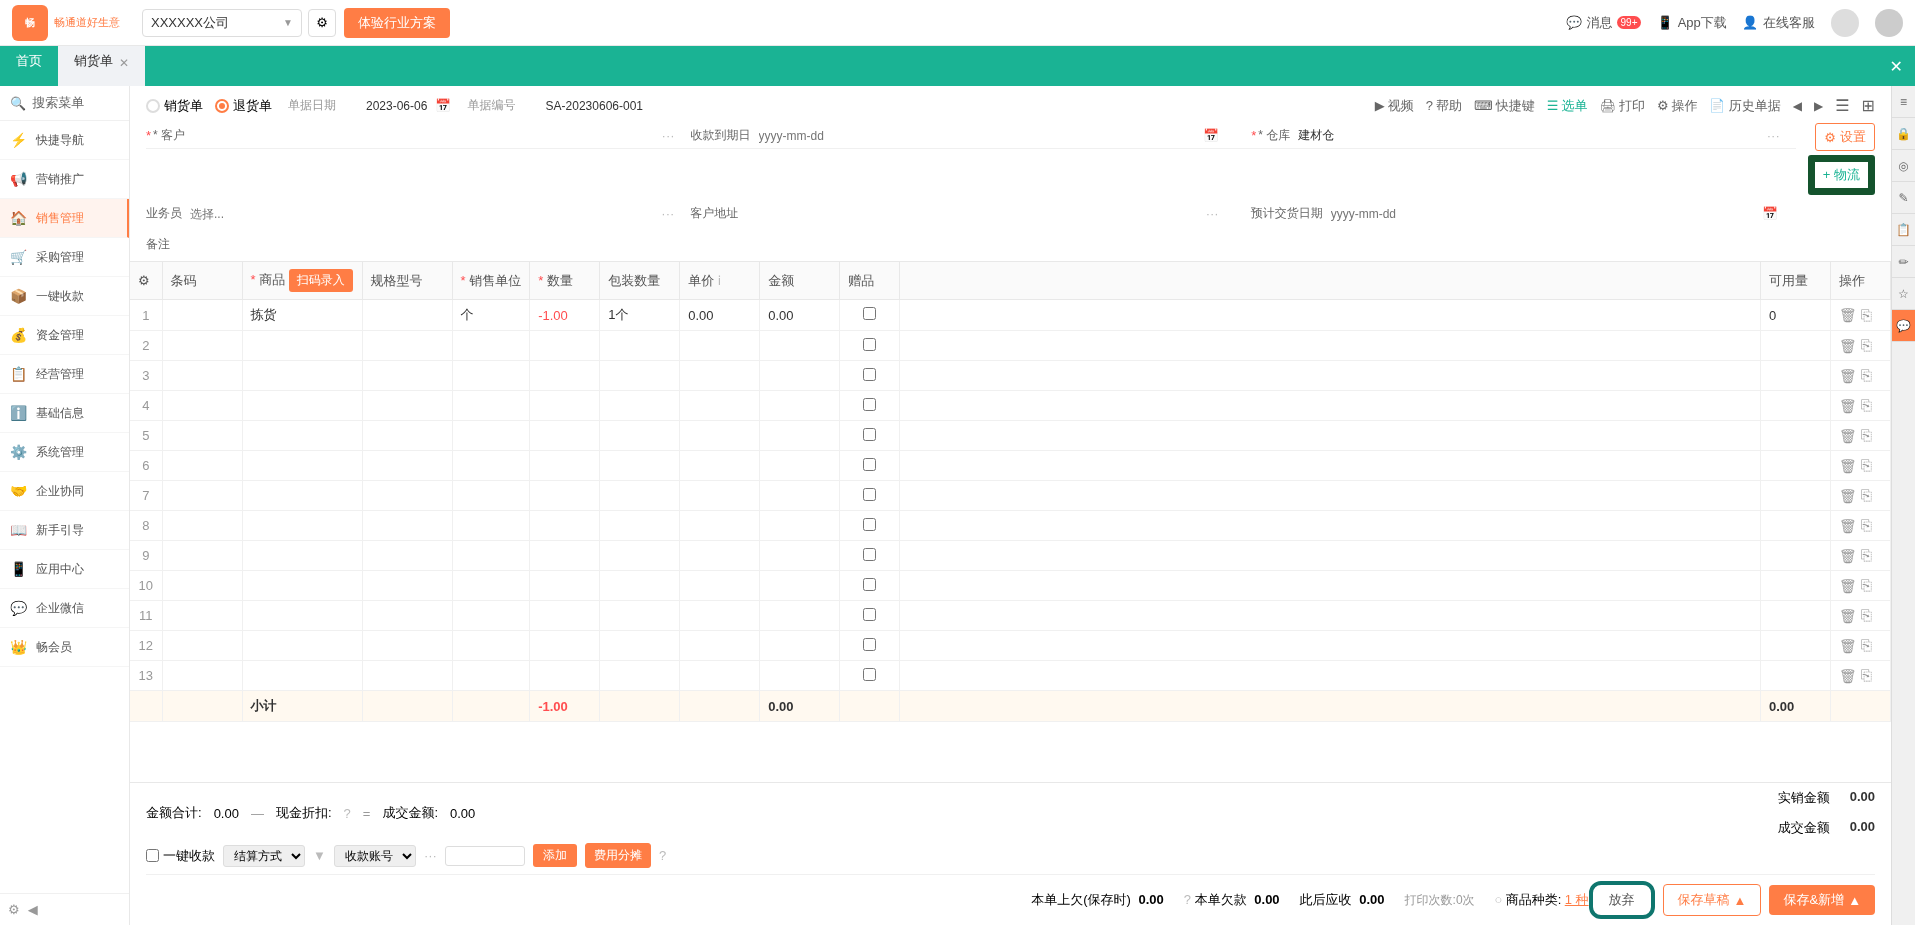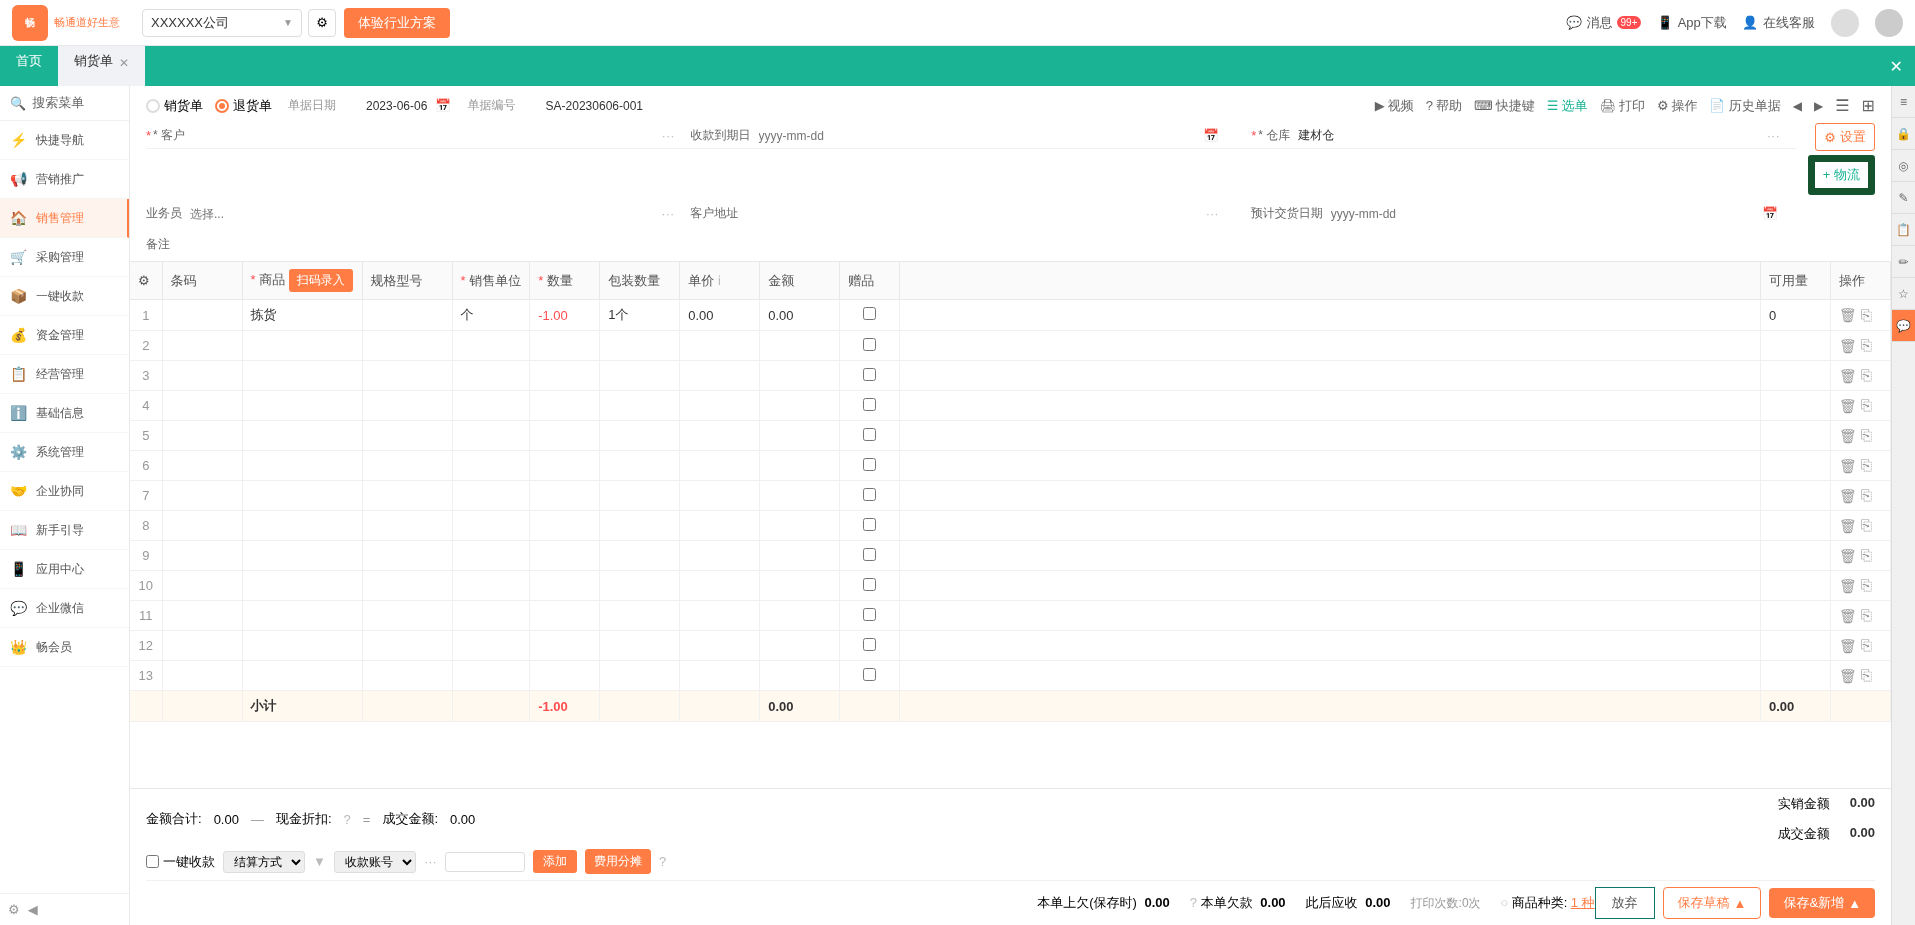--- a/index.html
+++ b/index.html
@@ -55,21 +55,21 @@
     table { width: 100%; border-collapse: collapse; font-size: 12px; }
     th { background: #fafafa; border-bottom: 1px solid #e8e8e8; border-right: 1px solid #e8e8e8; padding: 7px 8px; text-align: left; font-weight: normal; color: #555; white-space: nowrap; }
     td { border-bottom: 1px solid #f0f0f0; border-right: 1px solid #f0f0f0; padding: 6px 8px; color: #333; }
     .row-num { color: #999; text-align: center; width: 30px; }
     .row-value-red { color: #ff4d4f; }
     .subtotal-row td { background: #fff9f0; font-weight: bold; }
     .subtotal-row .row-value-red { color: #ff4d4f; }
     .checkbox-cell { text-align: center; }
     .action-cell { display: flex; gap: 4px; align-items: center; }
     .action-icon { cursor: pointer; color: #999; font-size: 14px; }
-    .btn-abandon { padding: 6px 16px; border: 1px solid #0f766e; border-radius: 0; background: #fff; color: #555; cursor: pointer; }
+    .btn-abandon { padding: 6px 16px; border: 4px solid #0f766e; border-radius: 12px; background: #fff; color: #555; cursor: pointer; }
     .btn-save-draft { padding: 6px 14px; border: 1px solid #ff7d45; border-radius: 4px; background: #fff; color: #ff7d45; cursor: pointer; display: flex; align-items: center; gap: 4px; }
     .btn-save-new { padding: 6px 14px; border: none; border-radius: 4px; background: #ff7d45; color: white; cursor: pointer; display: flex; align-items: center; gap: 4px; }
     .tag-btn { padding: 3px 8px; border-radius: 3px; font-size: 12px; cursor: pointer; border: 1px solid #ff7d45; background: #fff; color: #ff7d45; }
     .tag-btn.active { background: #ff7d45; color: white; }
 
     .col-settings { width: 32px; }
     .col-barcode { width: 80px; }
     .col-product { width: 120px; }
     .col-spec { width: 90px; }
     .col-unit { width: 70px; }

